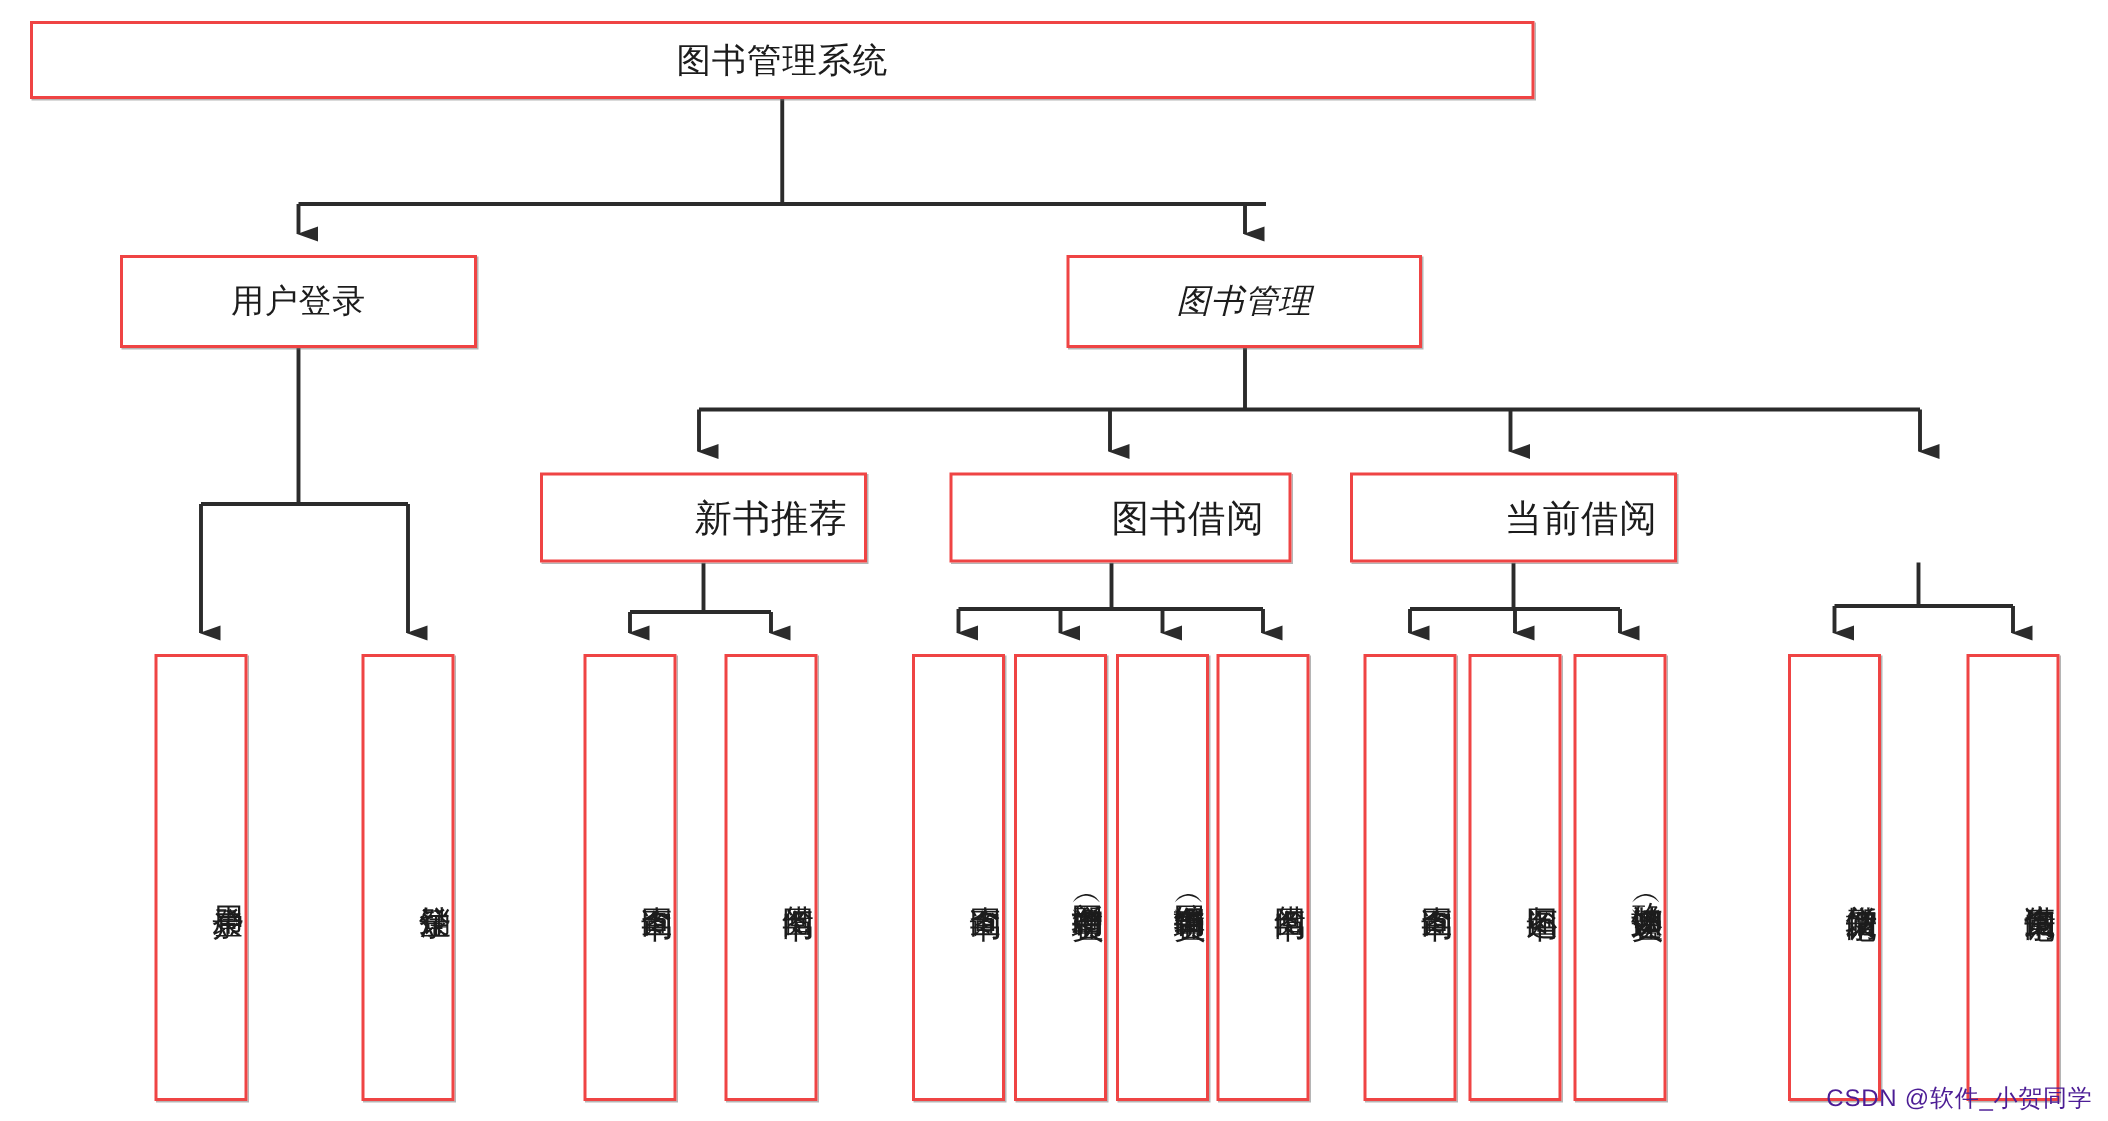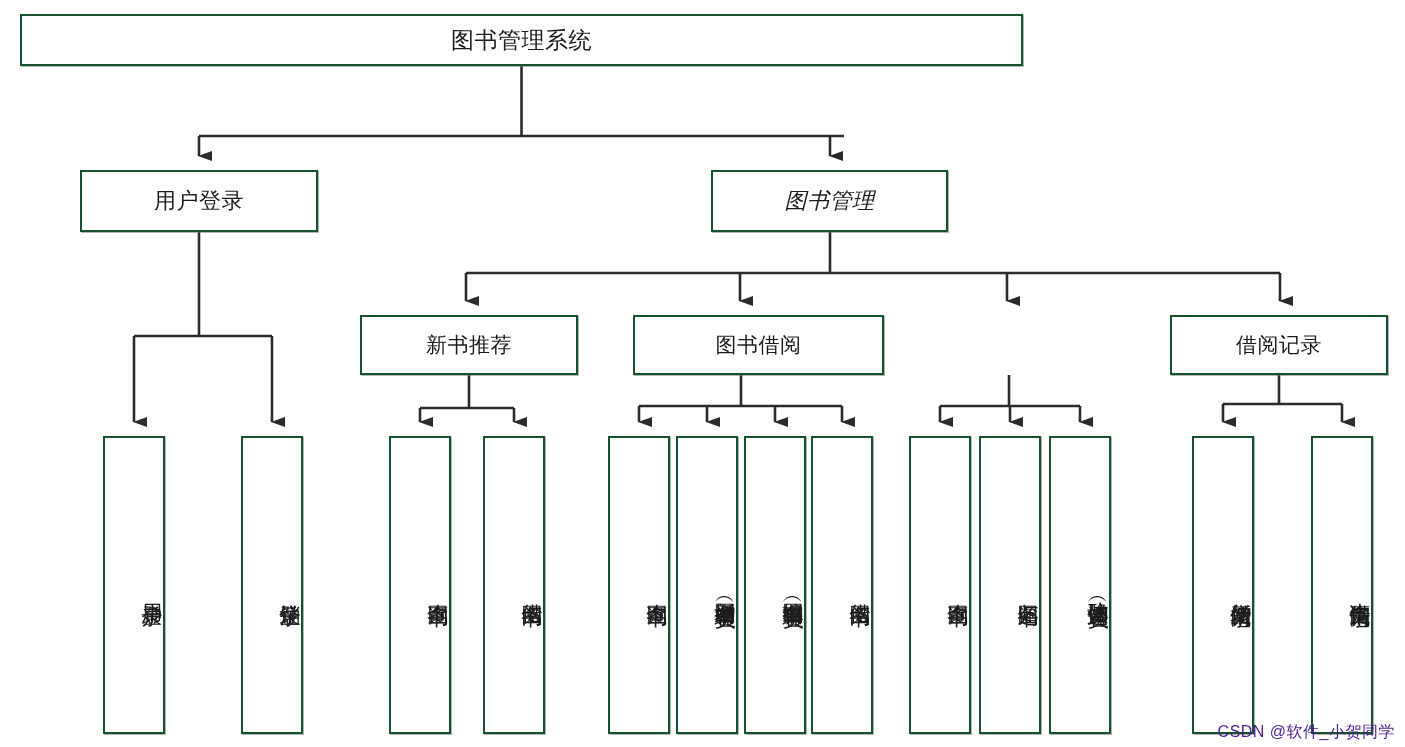--- a/index.html
+++ b/index.html
@@ -23,40 +23,40 @@
     position: absolute;
     left: 0;
     top: 0;
     width: 1405px;
     height: 747px;
   }
   .node-box {
     position: absolute;
     box-sizing: border-box;
     background: #ffffff;
-    border: 2px solid #14532d;
+    border: 2px solid #ef4444;
     box-shadow: 1px 1px 0 0 rgba(120,120,120,0.55);
   }
   .node-label {
     position: absolute;
     left: 0;
     top: 0;
     width: 100%;
     height: 100%;
     display: flex;
     align-items: center;
     justify-content: center;
     color: #1c1c1c;
     letter-spacing: 0.5px;
     white-space: nowrap;
     text-align: center;
   }
   .node-root .node-label { font-size: 23px; }
   .node-l2 .node-label { font-size: 22px; }
-  .node-l3 .node-label { font-size: 21px; }
+  .node-l3 .node-label { font-size: 25px; padding-left: 45px; }
   .node-leaf .node-label {
     writing-mode: vertical-rl;
     text-orientation: upright;
     font-size: 21px;
     line-height: 1.06;
     letter-spacing: 1px;
     white-space: normal;
     padding: 4px 0;
     align-items: flex-start;
     justify-content: center;
@@ -150,25 +150,25 @@
   <div class="node-box node-l2" style="left:80px; top:170px; width:238px; height:62px;">
     <span class="node-label">用户登录</span>
   </div>
   <div class="node-box node-l2" style="left:711px; top:170px; width:237px; height:62px;font-style:italic;">
     <span class="node-label">图书管理</span>
   </div>
 
   <div class="node-box node-l3" style="left:360px; top:315px; width:218px; height:60px;">
     <span class="node-label">新书推荐</span>
   </div>
-  <div class="node-box node-l3" style="left:633px; top:315px; width:251px; height:60px;">
+  <div class="node-box node-l3" style="left:633px; top:315px; width:228px; height:60px;">
     <span class="node-label">图书借阅</span>
   </div>
-  <div class="node-box node-l3" style="left:1170px; top:315px; width:218px; height:60px;">
-    <span class="node-label">借阅记录</span>
+  <div class="node-box node-l3" style="left:900px; top:315px; width:218px; height:60px;">
+    <span class="node-label">当前借阅</span>
   </div>
 
   <div class="node-box node-leaf" style="left:103px; top:436px; width:62px; height:298px;">
     <span class="node-label">用户登录</span>
   </div>
   <div class="node-box node-leaf" style="left:241px; top:436px; width:62px; height:298px;">
     <span class="node-label">注销登录</span>
   </div>
 
   <div class="node-box node-leaf" style="left:389px; top:436px; width:62px; height:298px;">

